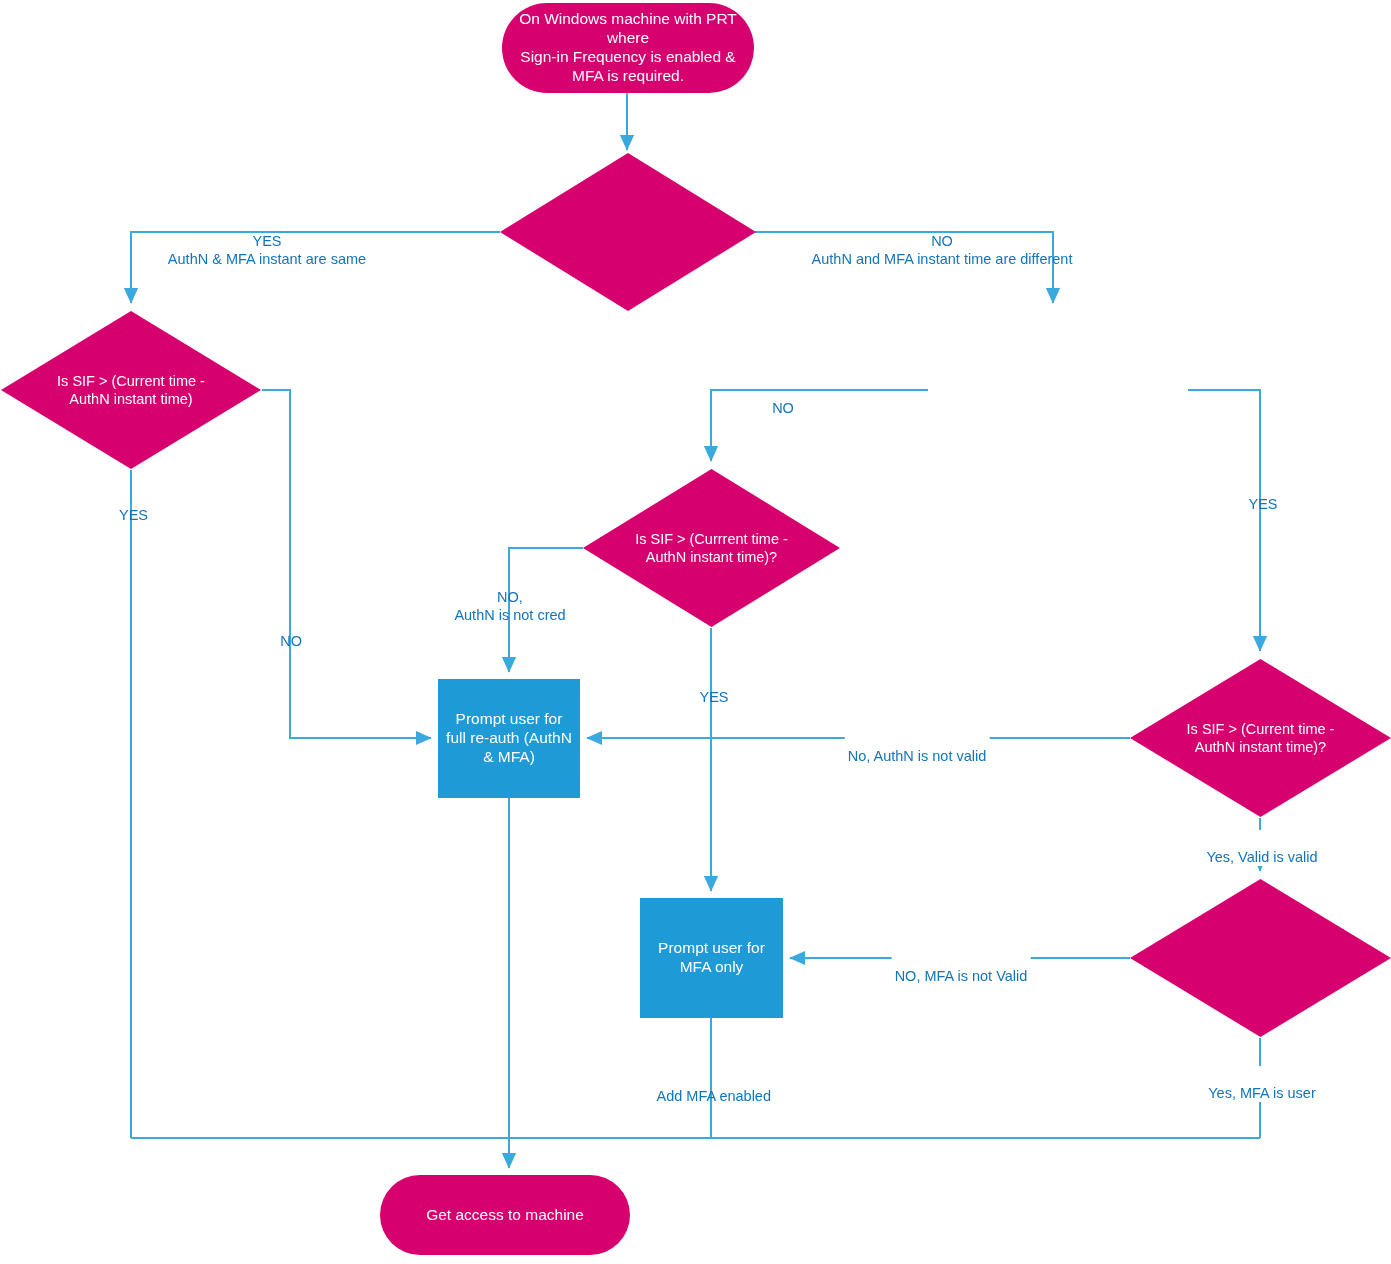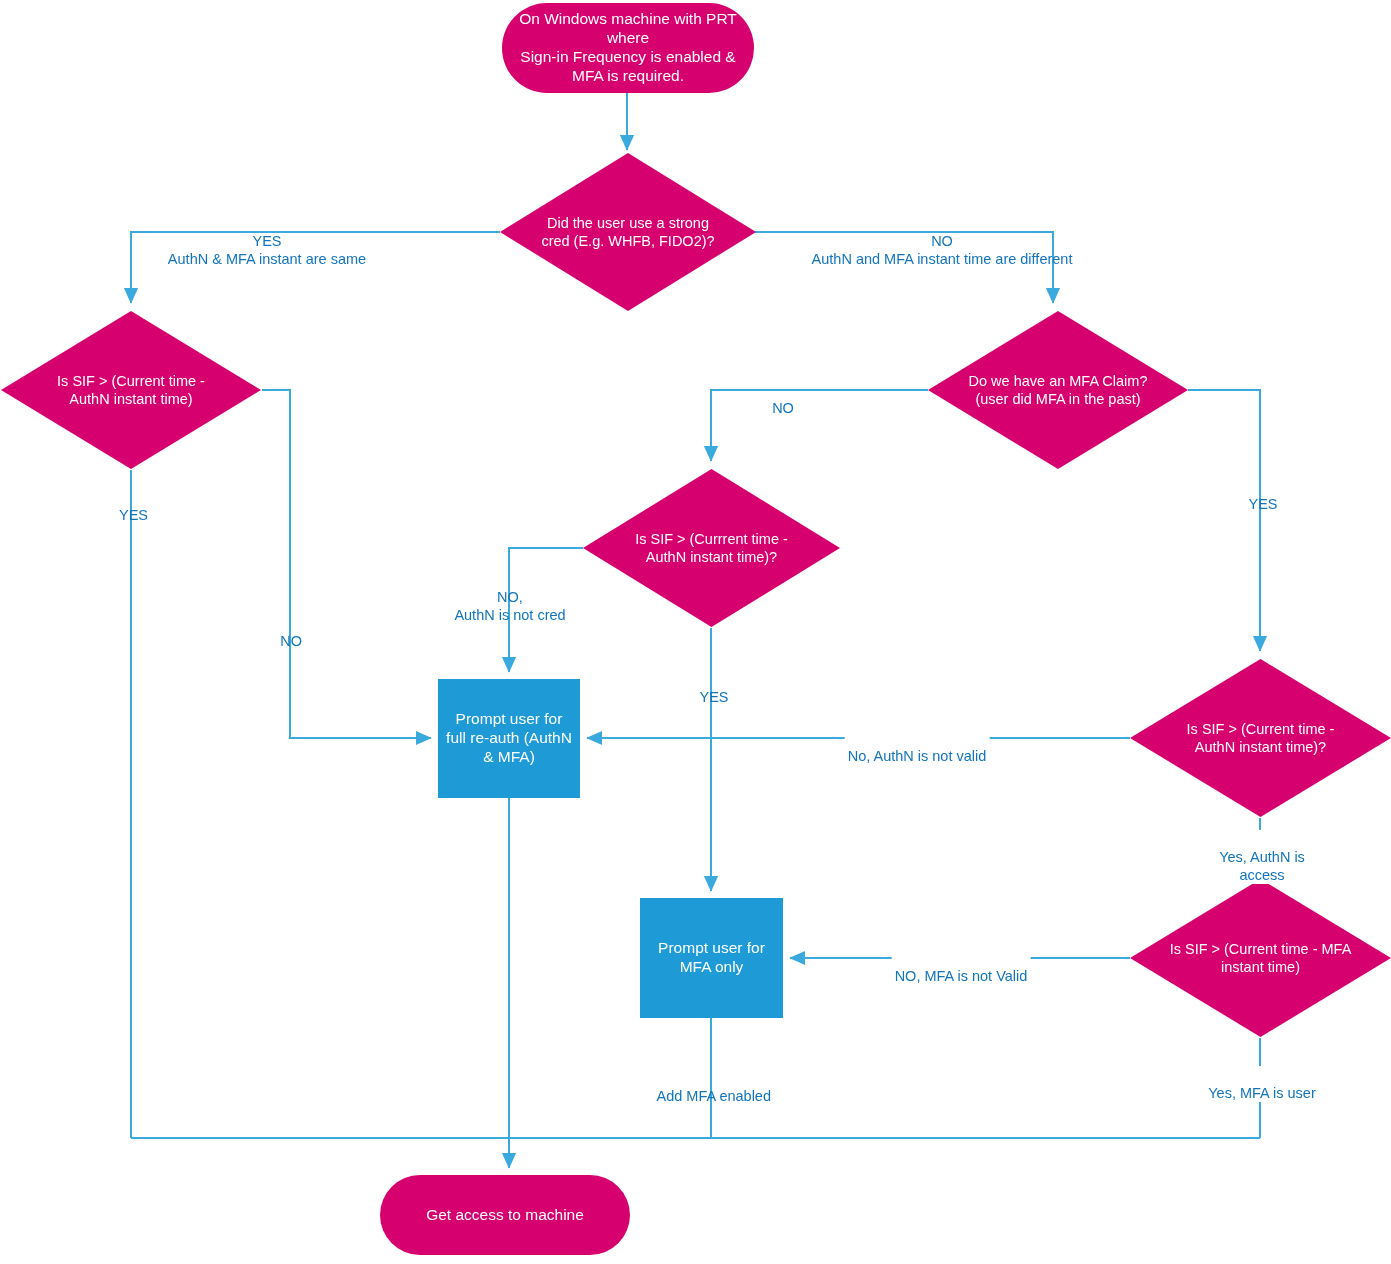--- a/index.html
+++ b/index.html
@@ -132,52 +132,43 @@
   </svg>
 
   <div class="node node-terminal" style="left:502px; top:3px; width:252px; height:90px;">
     <span>On Windows machine with PRT where
 Sign-in Frequency is enabled &amp;
 MFA is required.</span>
   </div>
 
   <div class="node-decision-wrap" style="left:500px; top:153px; width:256px; height:158px;">
     <div class="node-decision-shape"></div>
-    <div class="node-decision-text">Did the user use a strong
-cred (E.g. WHFB, FIDO2)?</div>
   </div>
 
   <div class="node-decision-wrap" style="left:1px; top:311px; width:260px; height:158px;">
     <div class="node-decision-shape"></div>
     <div class="node-decision-text">Is SIF &gt; (Current time -
 AuthN instant time)</div>
   </div>
 
-  <div class="node-decision-wrap" style="left:928px; top:311px; width:260px; height:158px;">
-    <div class="node-decision-shape"></div>
-    <div class="node-decision-text">Do we have an MFA Claim?
-(user did MFA in the past)</div>
-  </div>
 
   <div class="node-decision-wrap" style="left:583px; top:469px; width:257px; height:158px;">
     <div class="node-decision-shape"></div>
     <div class="node-decision-text">Is SIF &gt; (Currrent time -
 AuthN instant time)?</div>
   </div>
 
   <div class="node-decision-wrap" style="left:1130px; top:659px; width:261px; height:158px;">
     <div class="node-decision-shape"></div>
     <div class="node-decision-text">Is SIF &gt; (Current time -
 AuthN instant time)?</div>
   </div>
 
   <div class="node-decision-wrap" style="left:1130px; top:879px; width:261px; height:158px;">
     <div class="node-decision-shape"></div>
-    <div class="node-decision-text">Is SIF &gt; (Current time - MFA
-instant time)</div>
   </div>
 
   <div class="node node-process" style="left:438px; top:679px; width:142px; height:119px;">
     <span>Prompt user for
 full re-auth (AuthN
 &amp; MFA)</span>
   </div>
 
   <div class="node node-process" style="left:640px; top:898px; width:143px; height:120px;">
     <span>Prompt user for
@@ -221,21 +212,21 @@
 
   <div class="edge-label lbl-center" style="left:714px; top:670px;">
     <span>YES</span>
   </div>
 
   <div class="edge-label lbl-center" style="left:917px; top:729px; background:#ffffff; padding:0 3px;">
     <span>No, AuthN is not valid</span>
   </div>
 
   <div class="edge-label lbl-center" style="left:1262px; top:830px; background:#ffffff; padding:0 3px;">
-    <span>Yes, AuthN is access</span>
+    <span>Yes, Valid is valid</span>
   </div>
 
   <div class="edge-label lbl-center" style="left:961px; top:949px; background:#ffffff; padding:0 3px;">
     <span>NO, MFA is not Valid</span>
   </div>
 
   <div class="edge-label lbl-center" style="left:1262px; top:1066px; background:#ffffff; padding:0 3px;">
     <span>Yes, MFA is user</span>
   </div>
 

